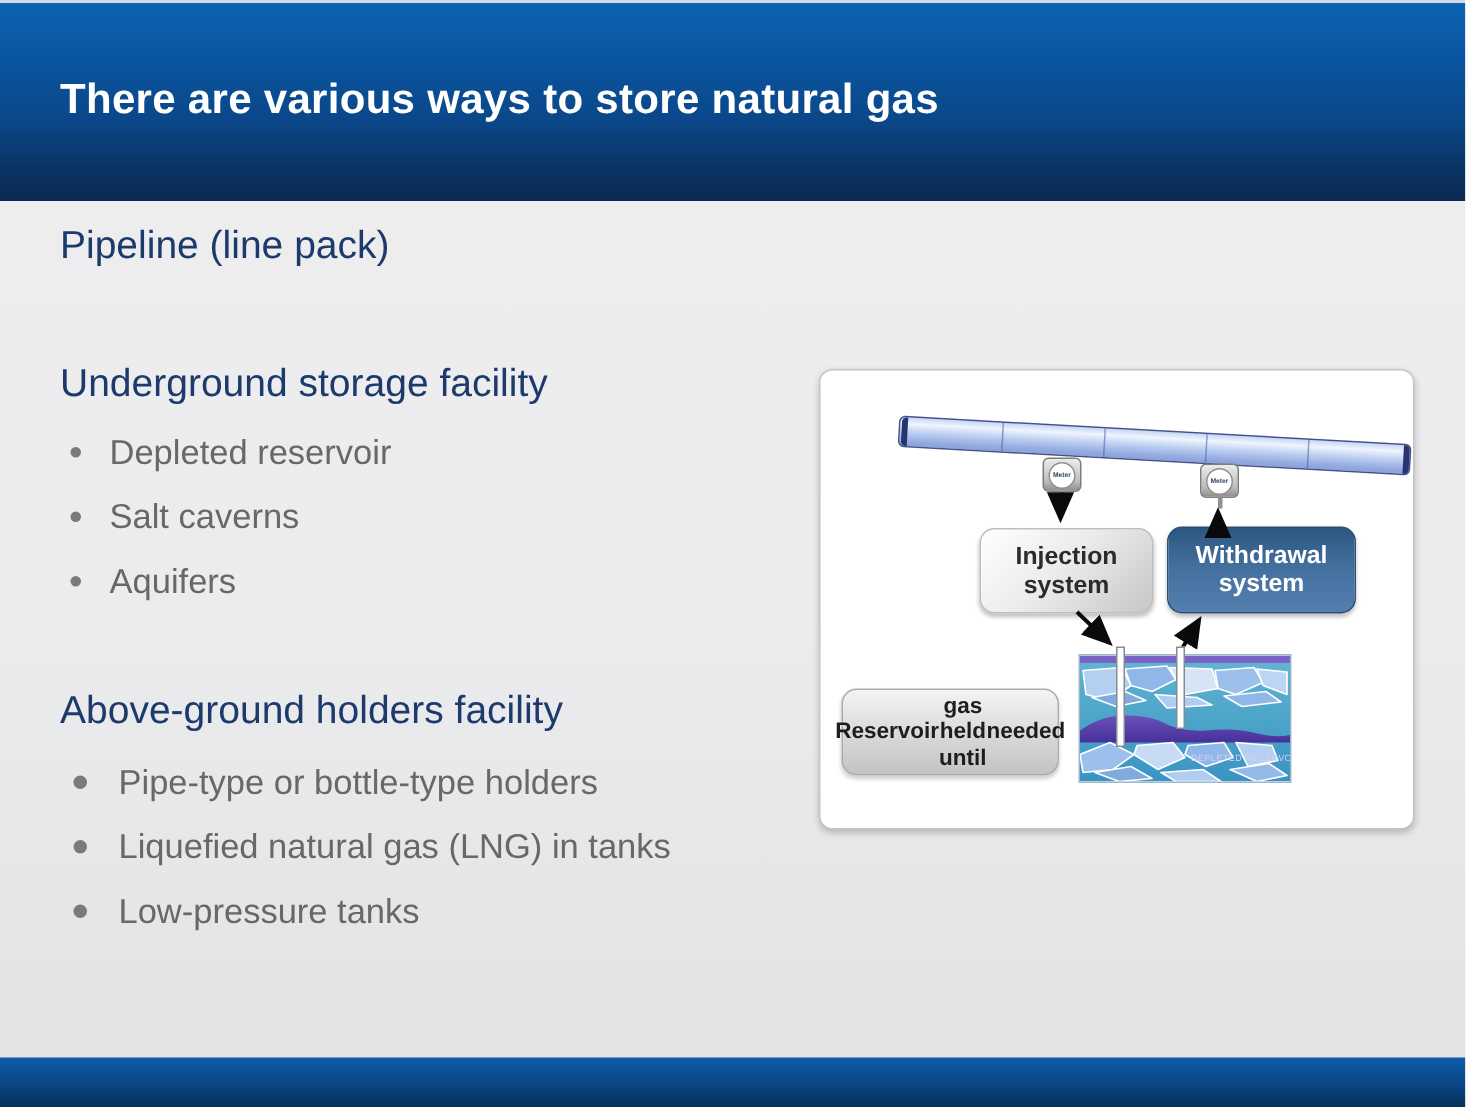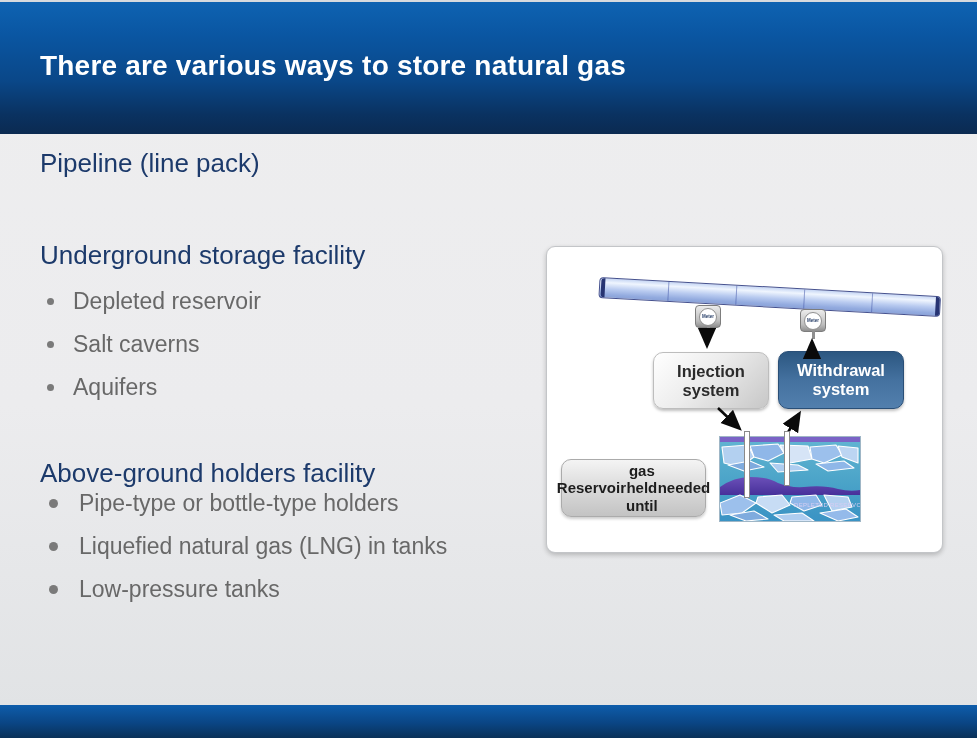--- a/index.html
+++ b/index.html
@@ -119,21 +119,21 @@
         <span class="dot"></span>
         <span>Salt caverns</span>
       </li>
     <li>
         <span class="dot"></span>
         <span>Aquifers</span>
       </li>
   </ul>
 
   <div class="h2" style="top:456px;">Above-ground holders facility</div>
-  <ul class="list list-2" style="top:482px;">
+  <ul class="list list-2" style="top:500px;">
     <li>
         <span class="dot"></span>
         <span>Pipe-type or bottle-type holders</span>
       </li>
     <li>
         <span class="dot"></span>
         <span>Liquefied natural gas (LNG) in tanks</span>
       </li>
     <li>
         <span class="dot"></span>

